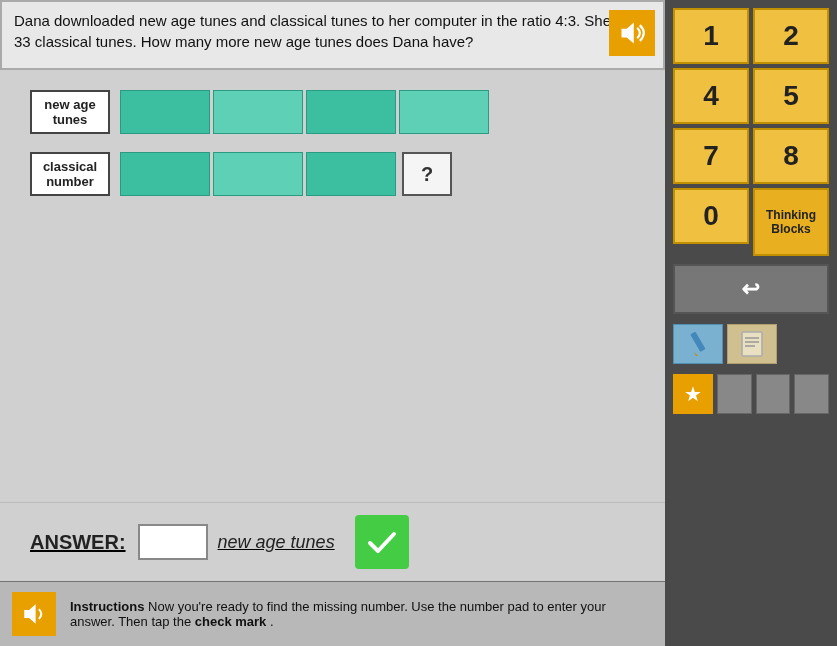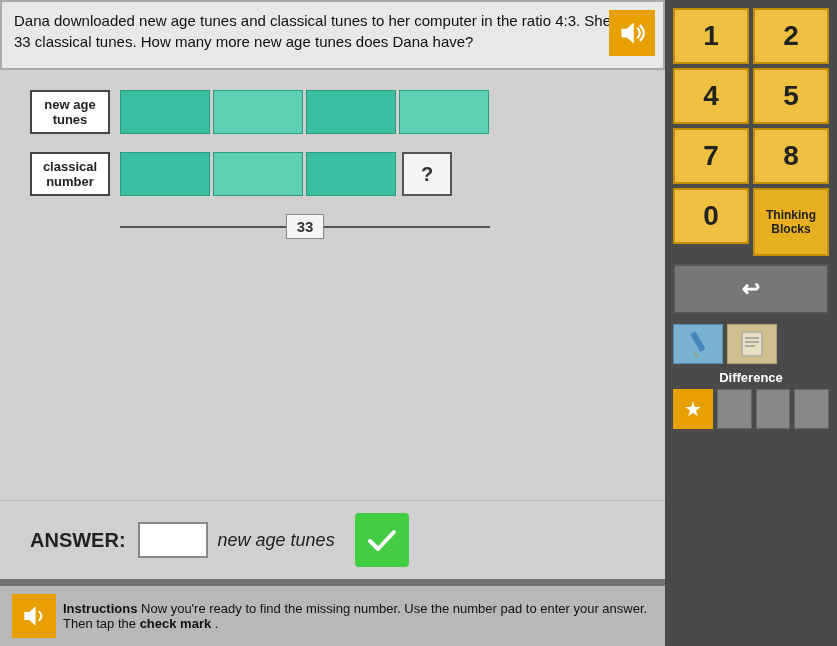--- a/index.html
+++ b/index.html
@@ -140,20 +140,21 @@
       color: #333;
     }
 
     
     .answer-area {
       display: flex;
       align-items: center;
       padding: 12px 30px;
       border-top: 1px solid #bbb;
       background: #d0d0d0;
+      text-decoration: underline;
     }
 
     .answer-label {
       font-size: 20px;
       font-weight: bold;
       color: #222;
       margin-right: 12px;
     }
 
     .answer-input {
@@ -182,25 +183,25 @@
       display: flex;
       align-items: center;
       justify-content: center;
       border-radius: 4px;
     }
 
     
     .instructions-area {
       background: #b8b8b8;
       padding: 8px 12px;
-      border-top: 7px solid #737373;
+      border-top: 1px solid #737373;
       min-height: 65px;
       display: flex;
       align-items: center;
-      gap: 7px;
+      gap: 14px;
     }
 
     .instructions-text {
       font-size: 13px;
       color: #111;
       flex: 1;
     }
 
     .instructions-text b {
       font-weight: bold;
@@ -370,25 +371,20 @@
       <div class="bar-label">classical
 number</div>
       <div class="bar-container">
         <div class="bar-segment"></div>
         <div class="bar-segment lighter"></div>
         <div class="bar-segment"></div>
       </div>
       <div class="question-box">?</div>
     </div>
 
-    <div class="measurement-line">
-      <div class="m-line"></div>
-      <div class="m-label">33</div>
-      <div class="m-line"></div>
-    </div>
 
   </div>
 
   <div class="answer-area">
     <span class="answer-label">ANSWER:</span>
     <input class="answer-input" type="text" value="" style="">
     <span class="answer-text">new age tunes</span>
     <button class="check-btn">
       <svg width="32" height="32" viewBox="0 0 32 32">
         <polyline points="4,17 12,25 28,8" stroke="white" stroke-width="4" fill="none" stroke-linecap="round" stroke-linejoin="round"></polyline>
@@ -444,21 +440,20 @@
         <svg width="28" height="28" viewBox="0 0 28 28">
           <rect x="4" y="2" width="20" height="24" rx="1" fill="#e8e0c0" stroke="#aaa" stroke-width="1.5"></rect>
           <line x1="7" y1="8" x2="21" y2="8" stroke="#999" stroke-width="1.5"></line>
           <line x1="7" y1="12" x2="21" y2="12" stroke="#999" stroke-width="1.5"></line>
           <line x1="7" y1="16" x2="17" y2="16" stroke="#999" stroke-width="1.5"></line>
         </svg>
       </div>
     </div>
 
     <div>
-      <div class="difference-label">Difference</div>
       <div class="difference-row" style="margin-top:4px;">
         <button class="star-btn">★</button>
         <div class="diff-box"></div>
         <div class="diff-box"></div>
         <div class="diff-box"></div>
       </div>
     </div>
 
   </div>
 

